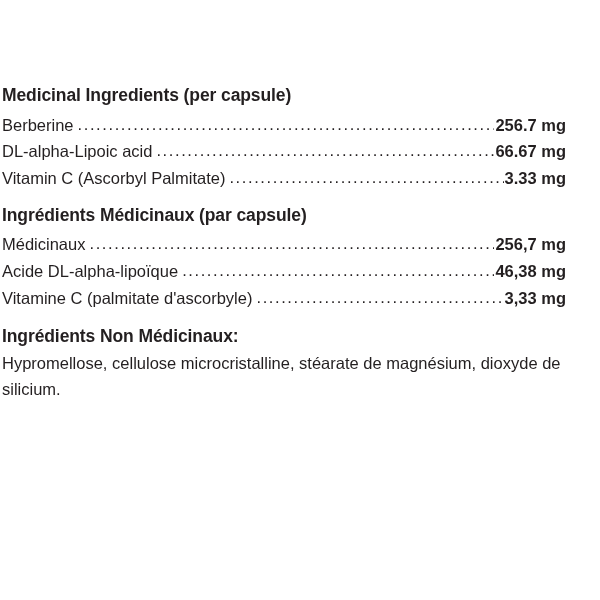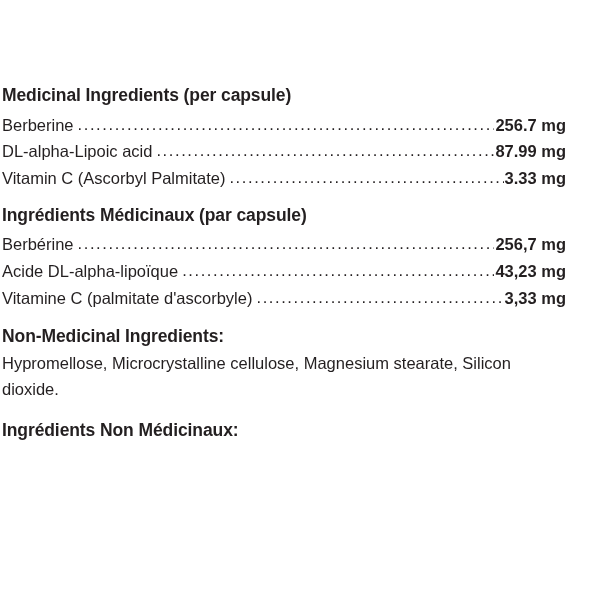--- a/index.html
+++ b/index.html
@@ -92,53 +92,50 @@
     <h2 class="section-heading">Medicinal Ingredients (per capsule)</h2>
     <ul class="ing-list">
       <li class="ing-row">
         <span class="ing-name">Berberine</span>
         <span class="leader">......................................................................................................</span>
         <span class="ing-amount">256.7 mg</span>
       </li>
       <li class="ing-row">
         <span class="ing-name">DL-alpha-Lipoic acid</span>
         <span class="leader">......................................................................................................</span>
-        <span class="ing-amount">87.99 mg</span>
+        <span class="ing-amount">66.67 mg</span>
       </li>
       <li class="ing-row">
         <span class="ing-name">Vitamin C (Ascorbyl Palmitate)</span>
         <span class="leader">......................................................................................................</span>
         <span class="ing-amount">3.33 mg</span>
       </li>
     </ul>
   </div>
 
   <div class="block second">
     <h2 class="section-heading">Ingrédients Médicinaux (par capsule)</h2>
     <ul class="ing-list">
       <li class="ing-row">
-        <span class="ing-name">Berbérine</span>
+        <span class="ing-name">Médicinaux</span>
         <span class="leader">......................................................................................................</span>
         <span class="ing-amount">256,7 mg</span>
       </li>
       <li class="ing-row">
         <span class="ing-name">Acide DL-alpha-lipoïque</span>
         <span class="leader">......................................................................................................</span>
-        <span class="ing-amount">43,23 mg</span>
+        <span class="ing-amount">46,38 mg</span>
       </li>
       <li class="ing-row">
         <span class="ing-name">Vitamine C (palmitate d'ascorbyle)</span>
         <span class="leader">......................................................................................................</span>
         <span class="ing-amount">3,33 mg</span>
       </li>
     </ul>
   </div>
 
-  <div class="block">
-    <h2 class="nm-heading">Non-Medicinal Ingredients:</h2>
-    <p class="nm-body">Hypromellose, Microcrystalline cellulose, Magnesium stearate, Silicon dioxide.</p>
-  </div>
 
   <div class="block">
     <h2 class="nm-heading">Ingrédients Non Médicinaux:</h2>
+    <p class="nm-body last">Hypromellose, cellulose microcristalline, stéarate de magnésium, dioxyde de silicium.</p>
   </div>
 
 </div>
 
 </body></html>

